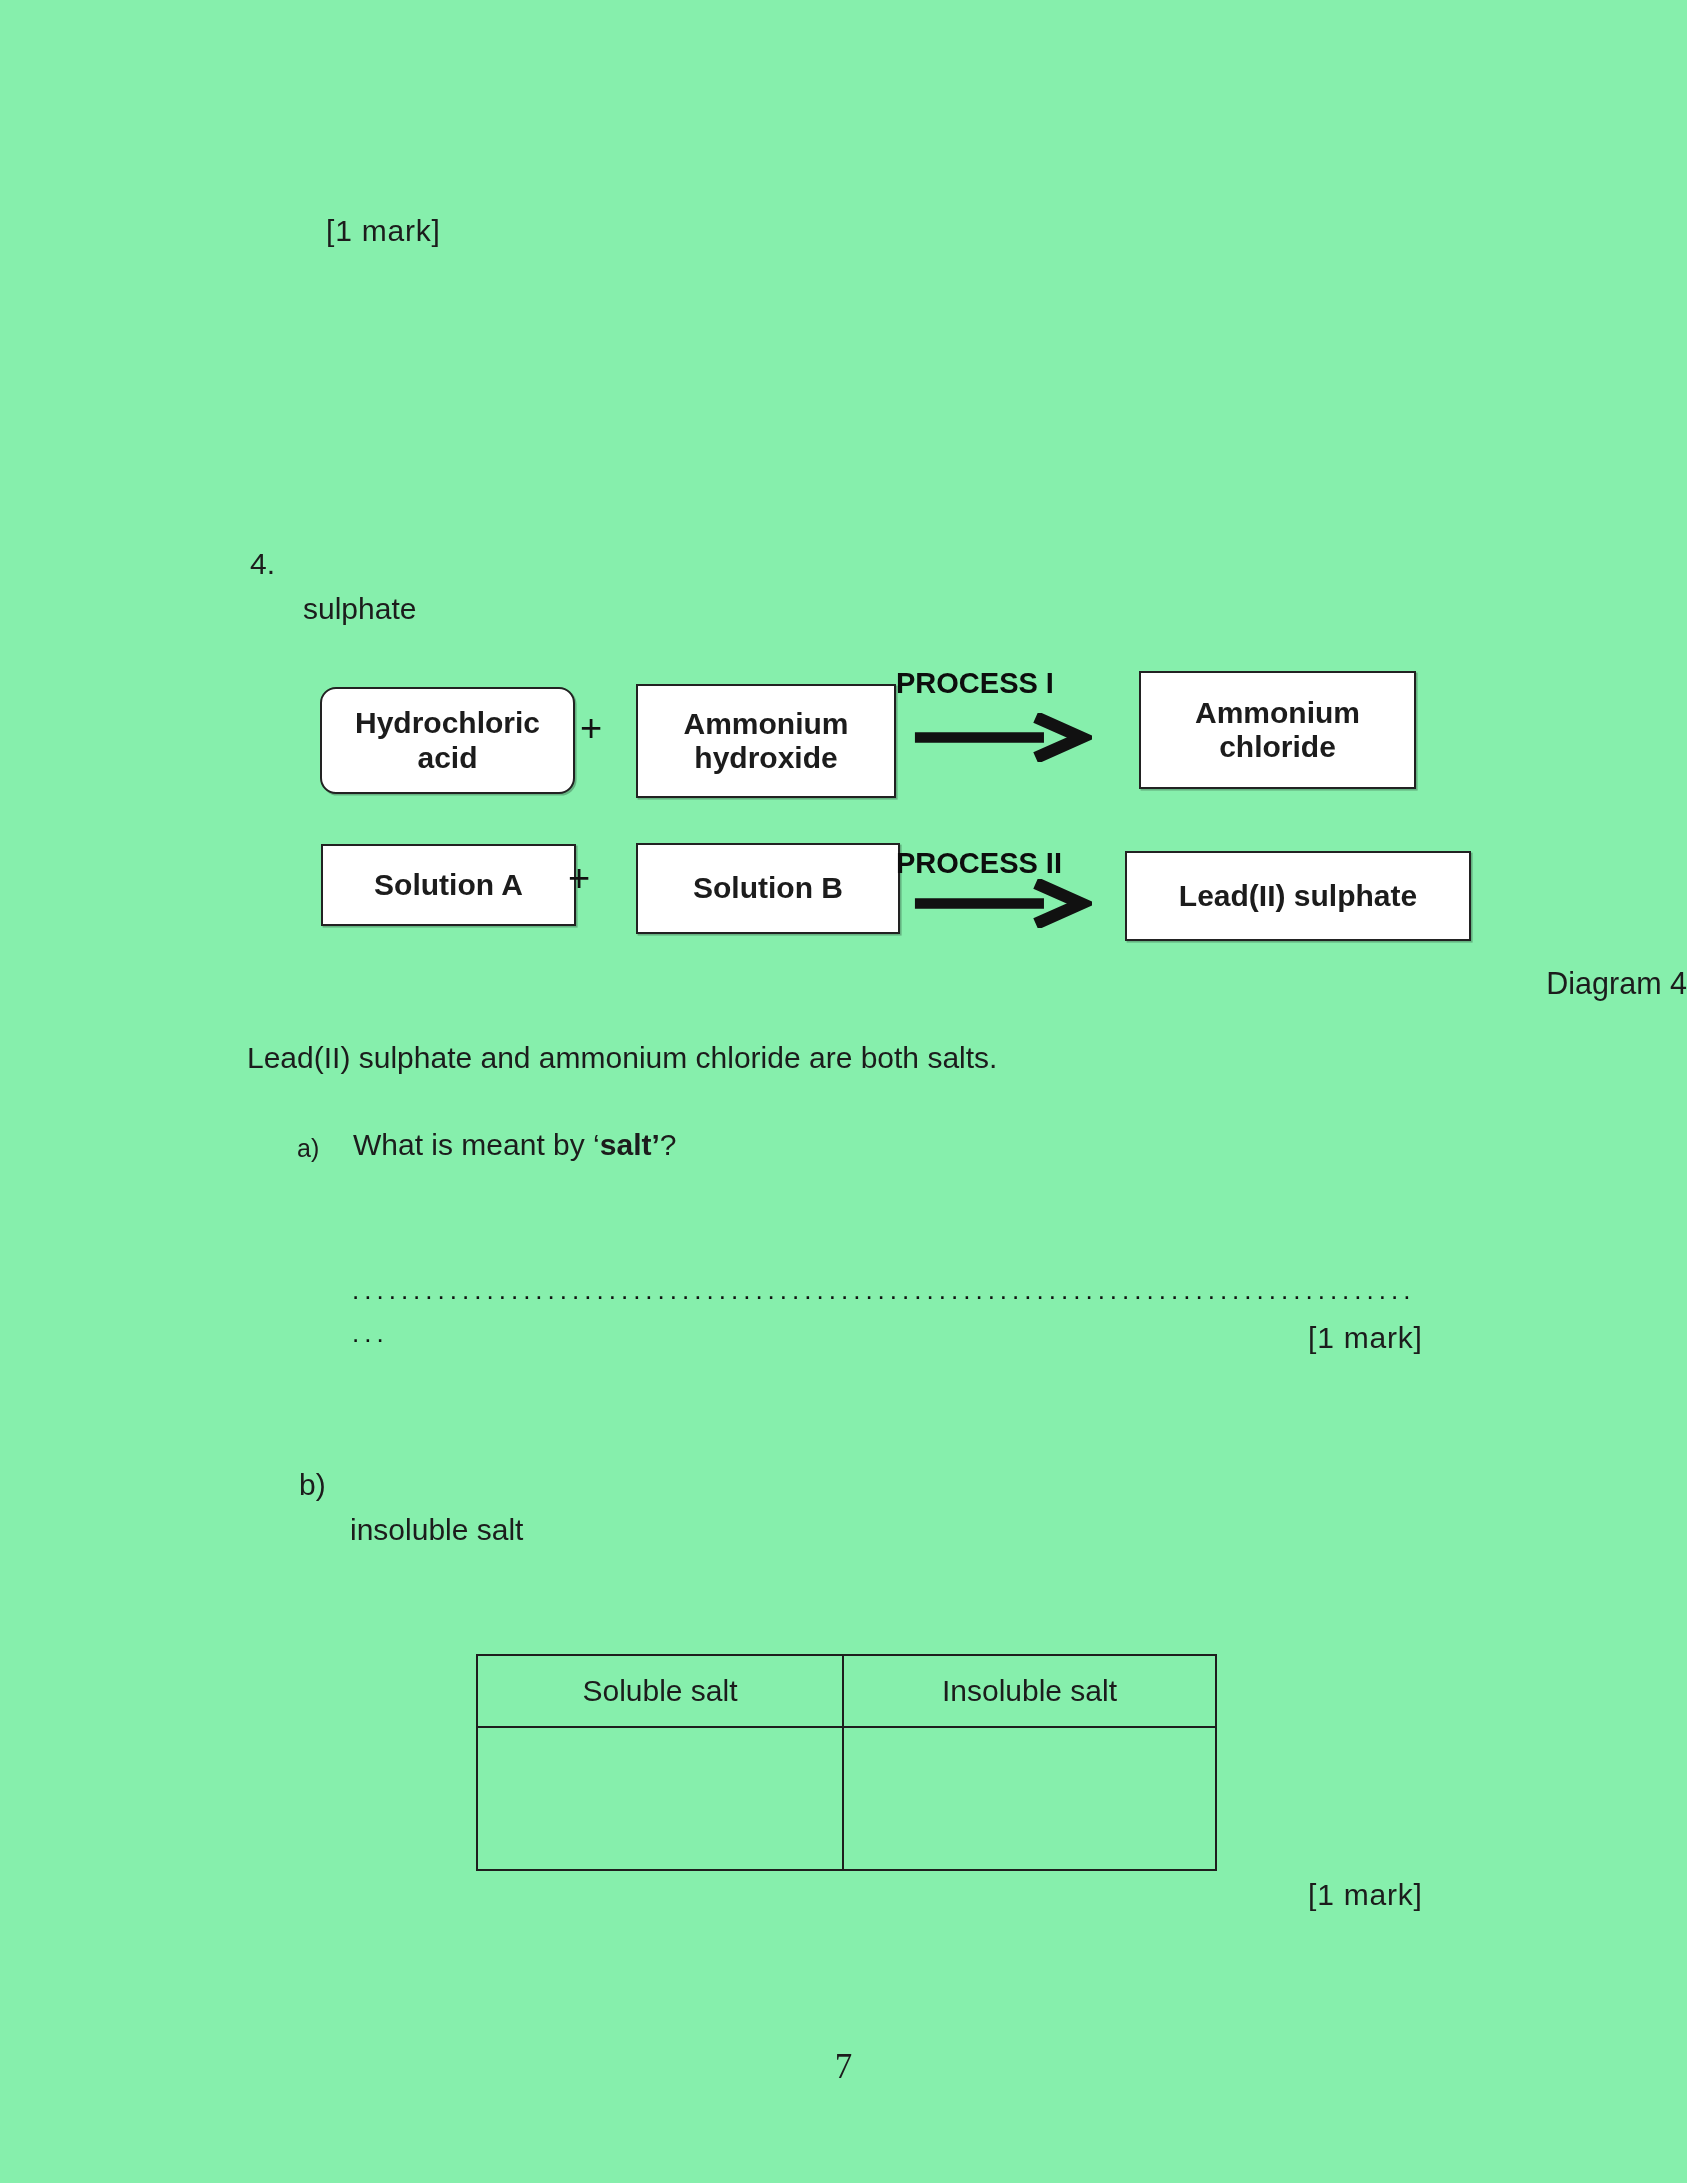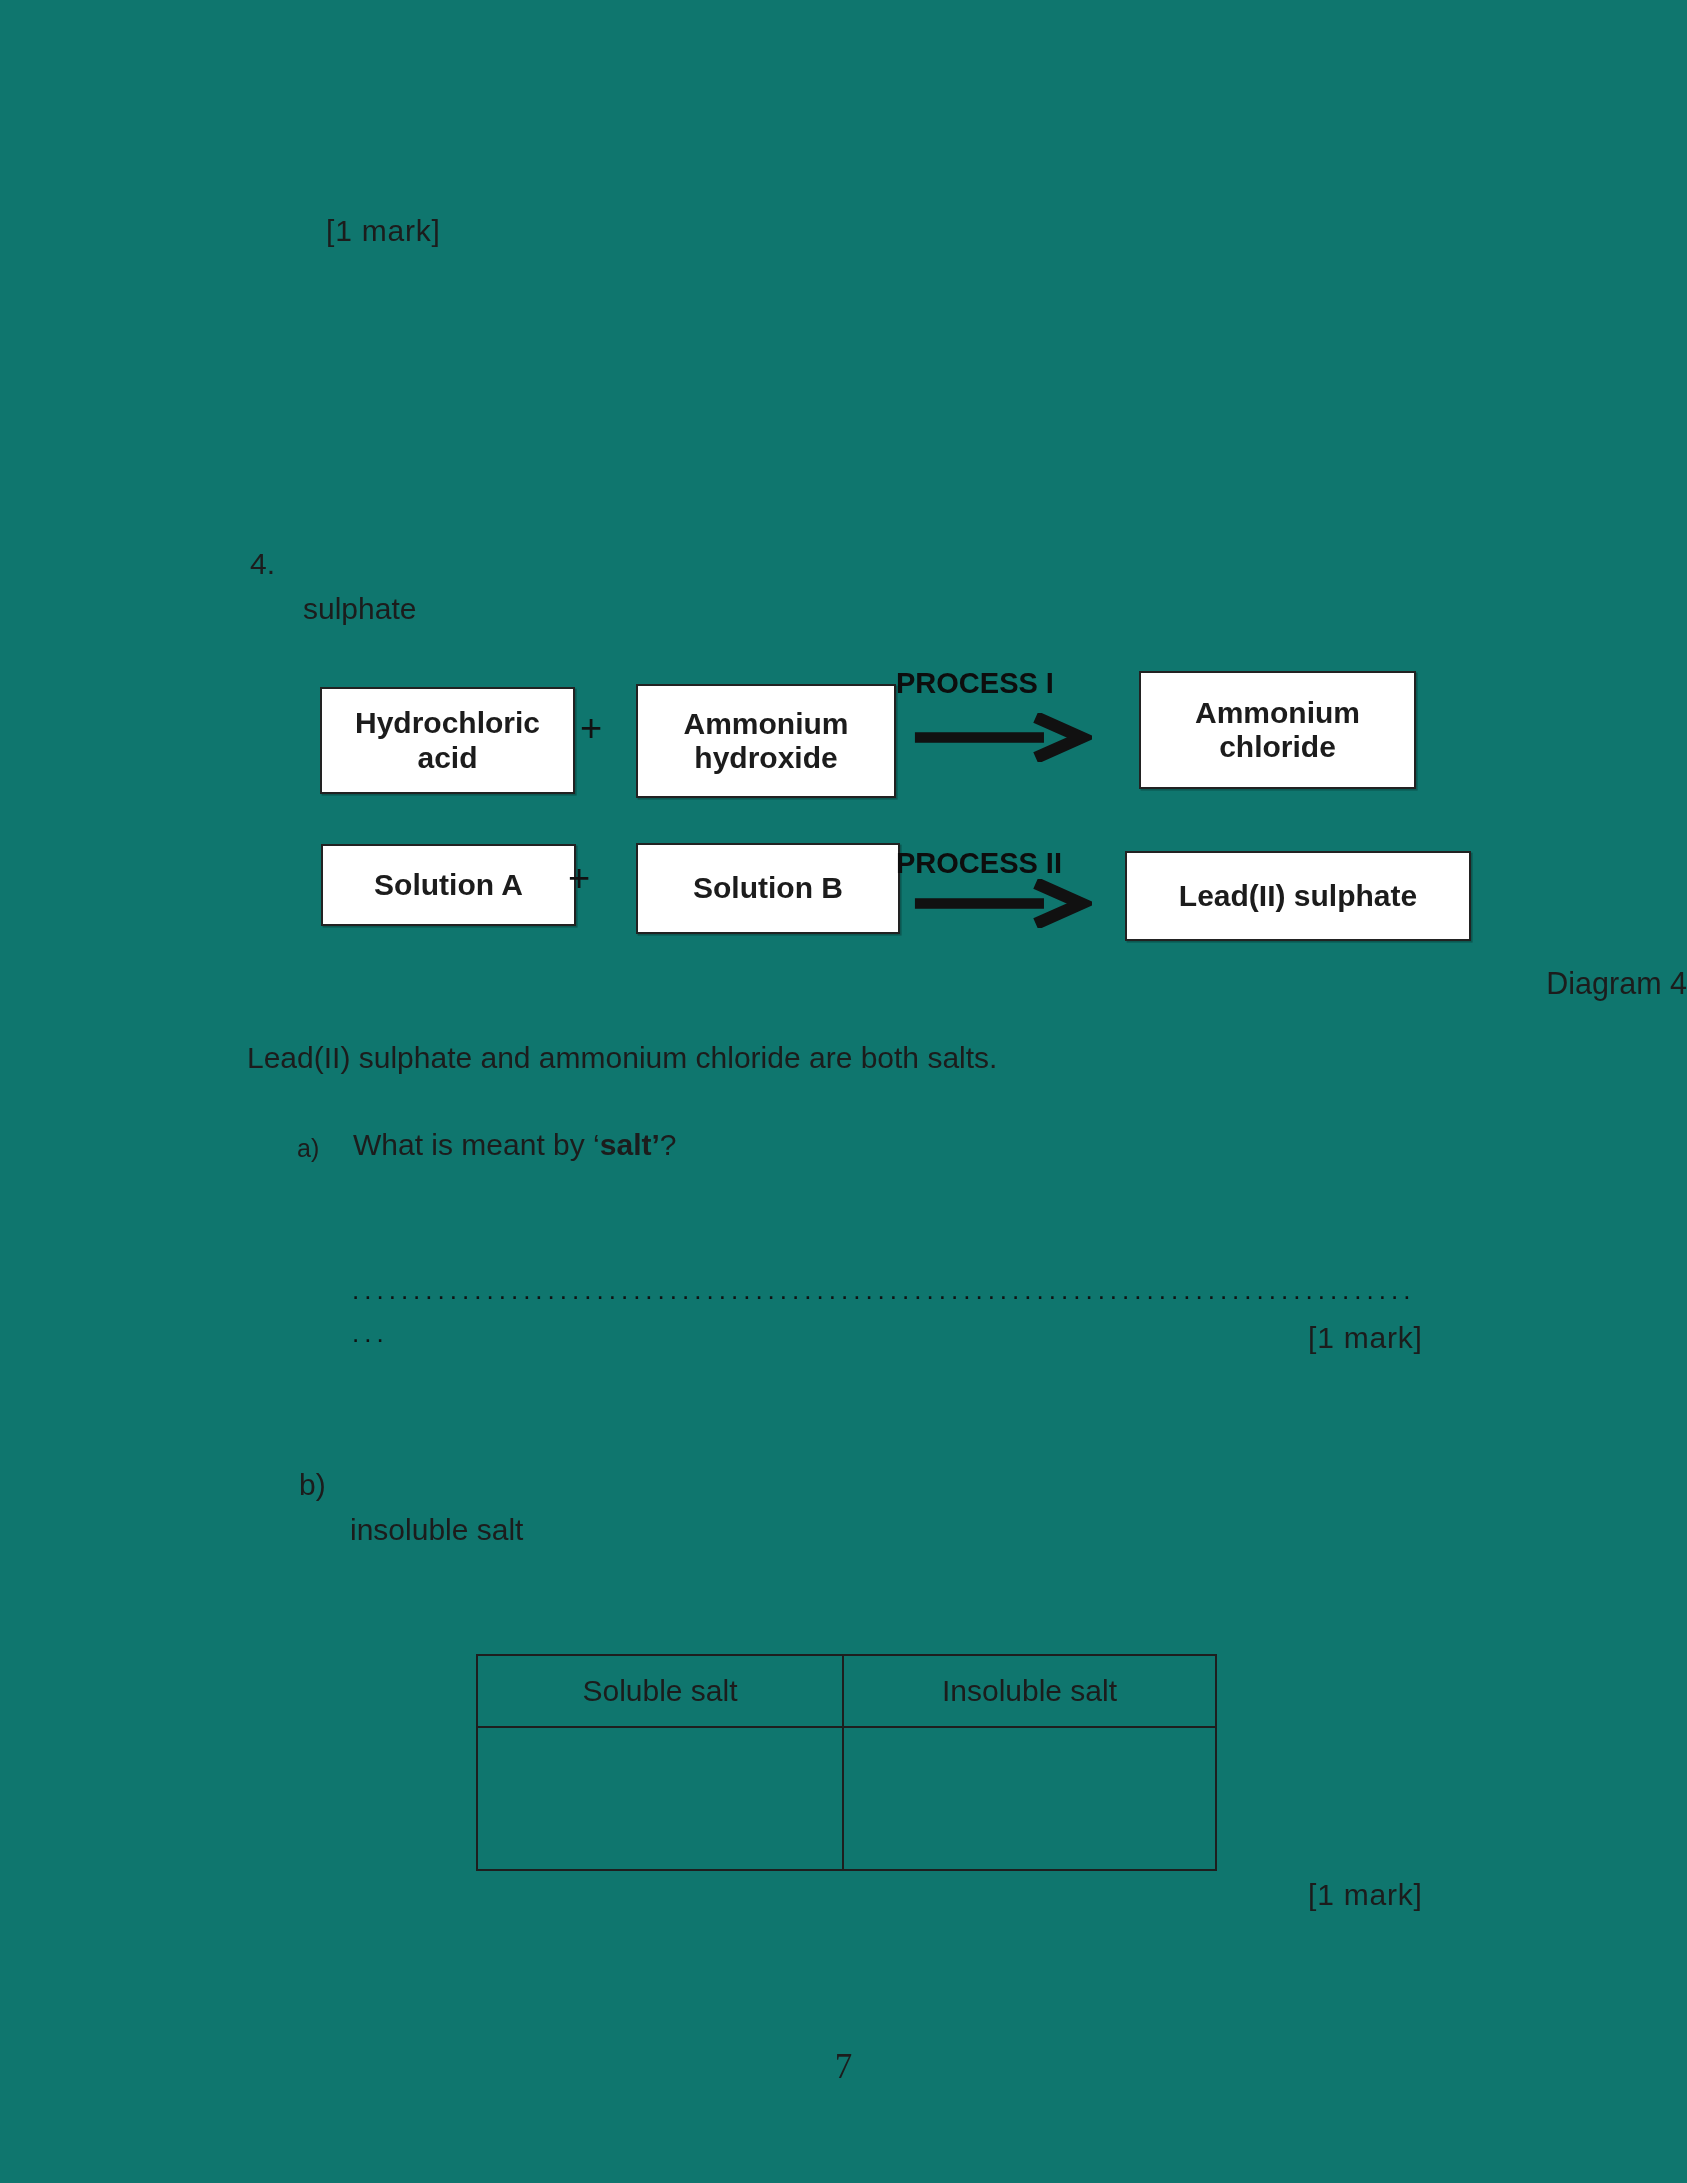--- a/index.html
+++ b/index.html
@@ -1,19 +1,19 @@
 <!DOCTYPE html>
 <html style="font-size:13px"><head>
 <meta charset="utf-8">
 <style>
   html,body{margin:0;padding:0;background:#9a9a9a;}
   #page{
     position:relative;
     width:1687px;height:2183px;
-    background:#0f766e;
+    background:#86efac;
     font-family:"Liberation Sans","DejaVu Sans",sans-serif;
     color:#1c1c1c;
     overflow:hidden;
   }
   .abs{position:absolute;}
   .t36{font-size:30px;line-height:1.35;}
   .mark{font-size:30px;letter-spacing:0.8px;}
   .qnum{font-size:30px;}
   .qline{font-size:30px;white-space:nowrap;}
   .dbox{
@@ -59,21 +59,21 @@
 </head>
 <body>
 
 <div id="page">
 
   <div class="abs mark" style="left:326px;top:214px;">[1 mark]</div>
 
   <div class="abs qnum" style="left:250px;top:547px;">4.</div>
   <div class="abs qline" style="left:303px;top:592px;">sulphate</div>
 
-  <div class="dbox" style="left:320px;top:687px;width:255px;height:107px;padding:0 25px;box-sizing:border-box;">Hydrochloric acid</div>
+  <div class="dbox" style="left:320px;top:687px;width:255px;height:107px;padding:0 25px;box-sizing:border-box;border-radius:16px;">Hydrochloric acid</div>
 
   <div class="plus" style="left:580px;top:707px;">+</div>
 
   <div class="dbox" style="left:636px;top:684px;width:260px;height:114px;padding:16px 45px;box-sizing:border-box;">Ammonium hydroxide</div>
 
   <div class="process" style="left:896px;top:667px;">PROCESS I</div>
 
   <svg class="arrow-svg" style="left:911px;top:713px;" width="181" height="49" viewBox="0 0 220 60">
     <path d="M4 30 H162" stroke="#111" stroke-width="13" fill="none"></path>
     <path d="M152 5 L208 30 L152 55" stroke="#111" stroke-width="15" fill="none"></path>

